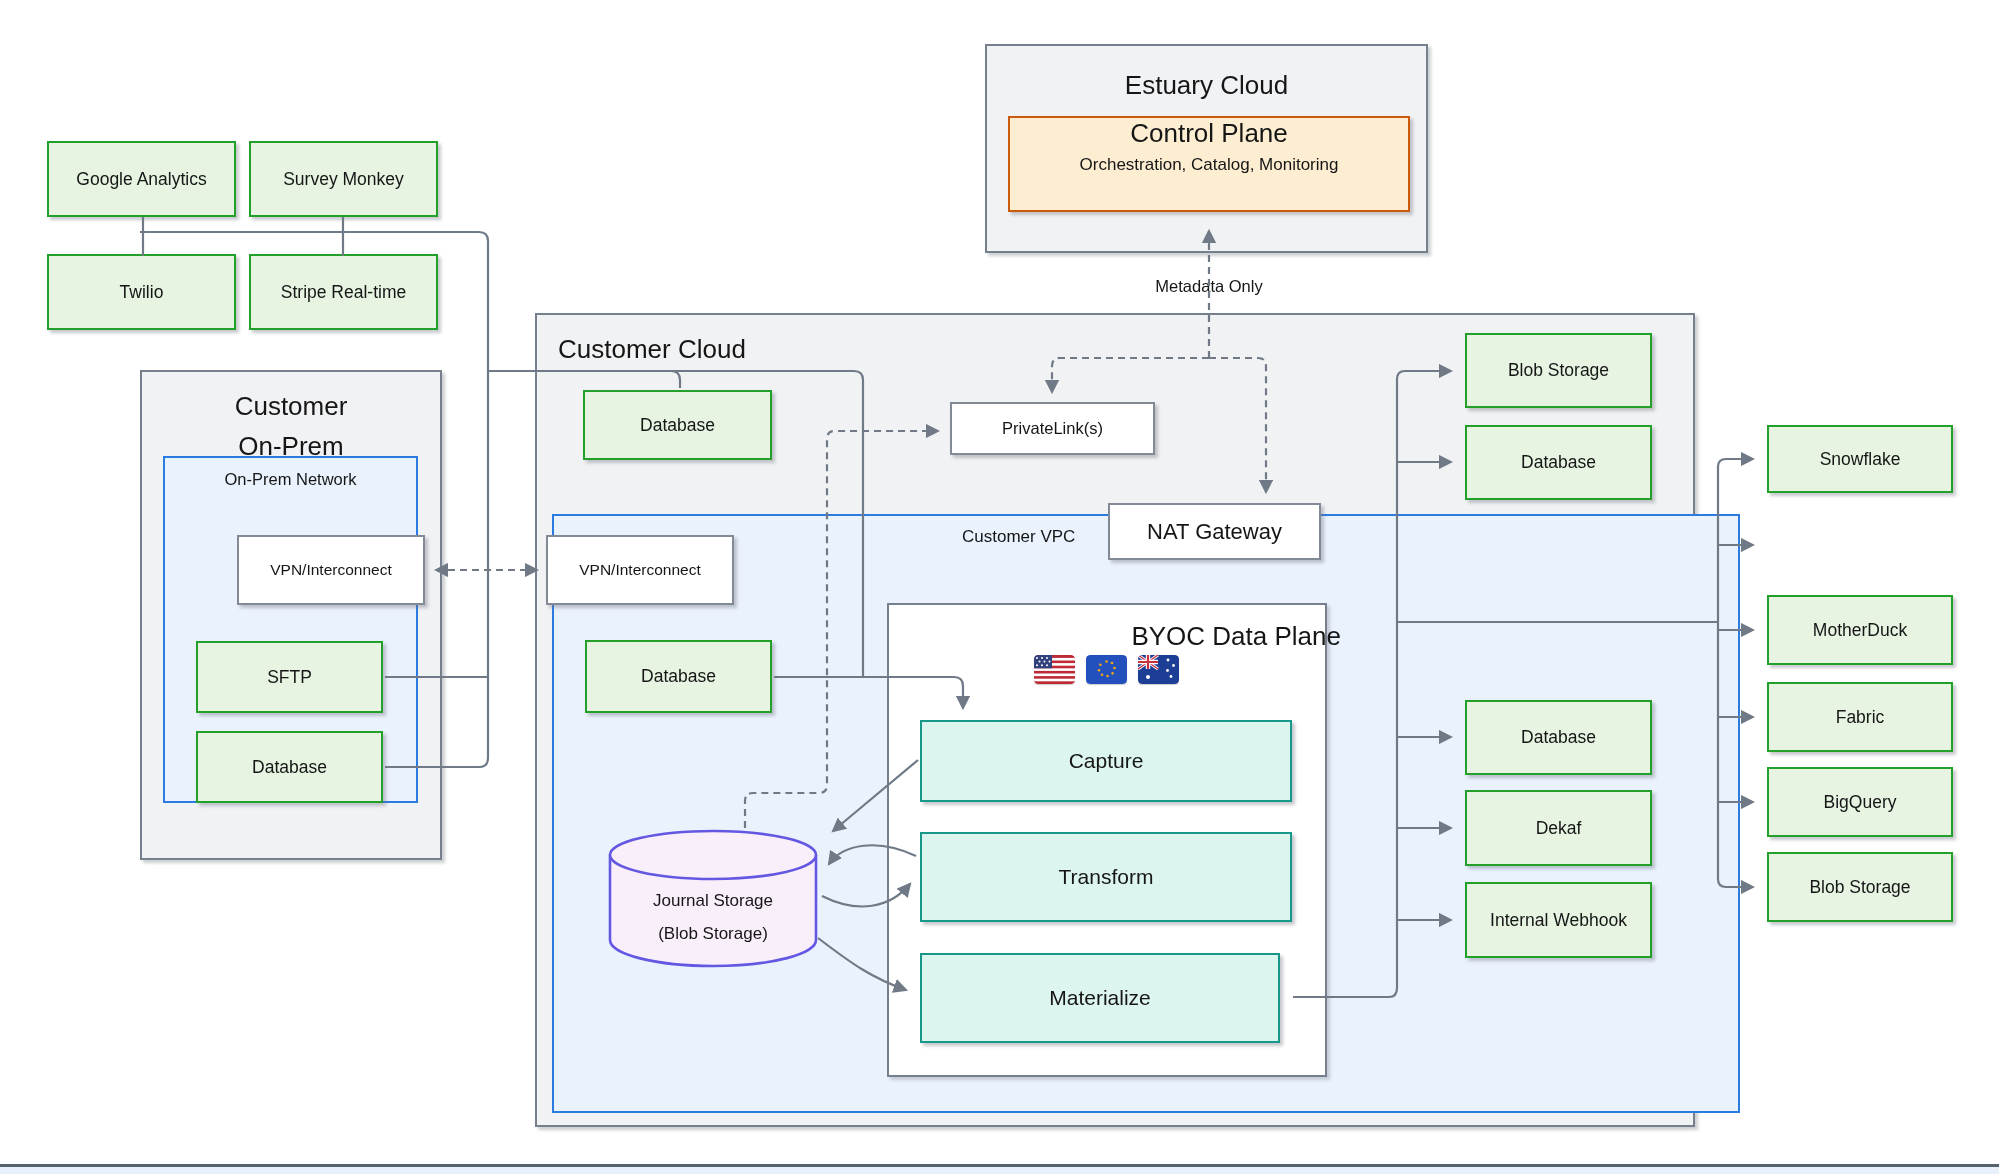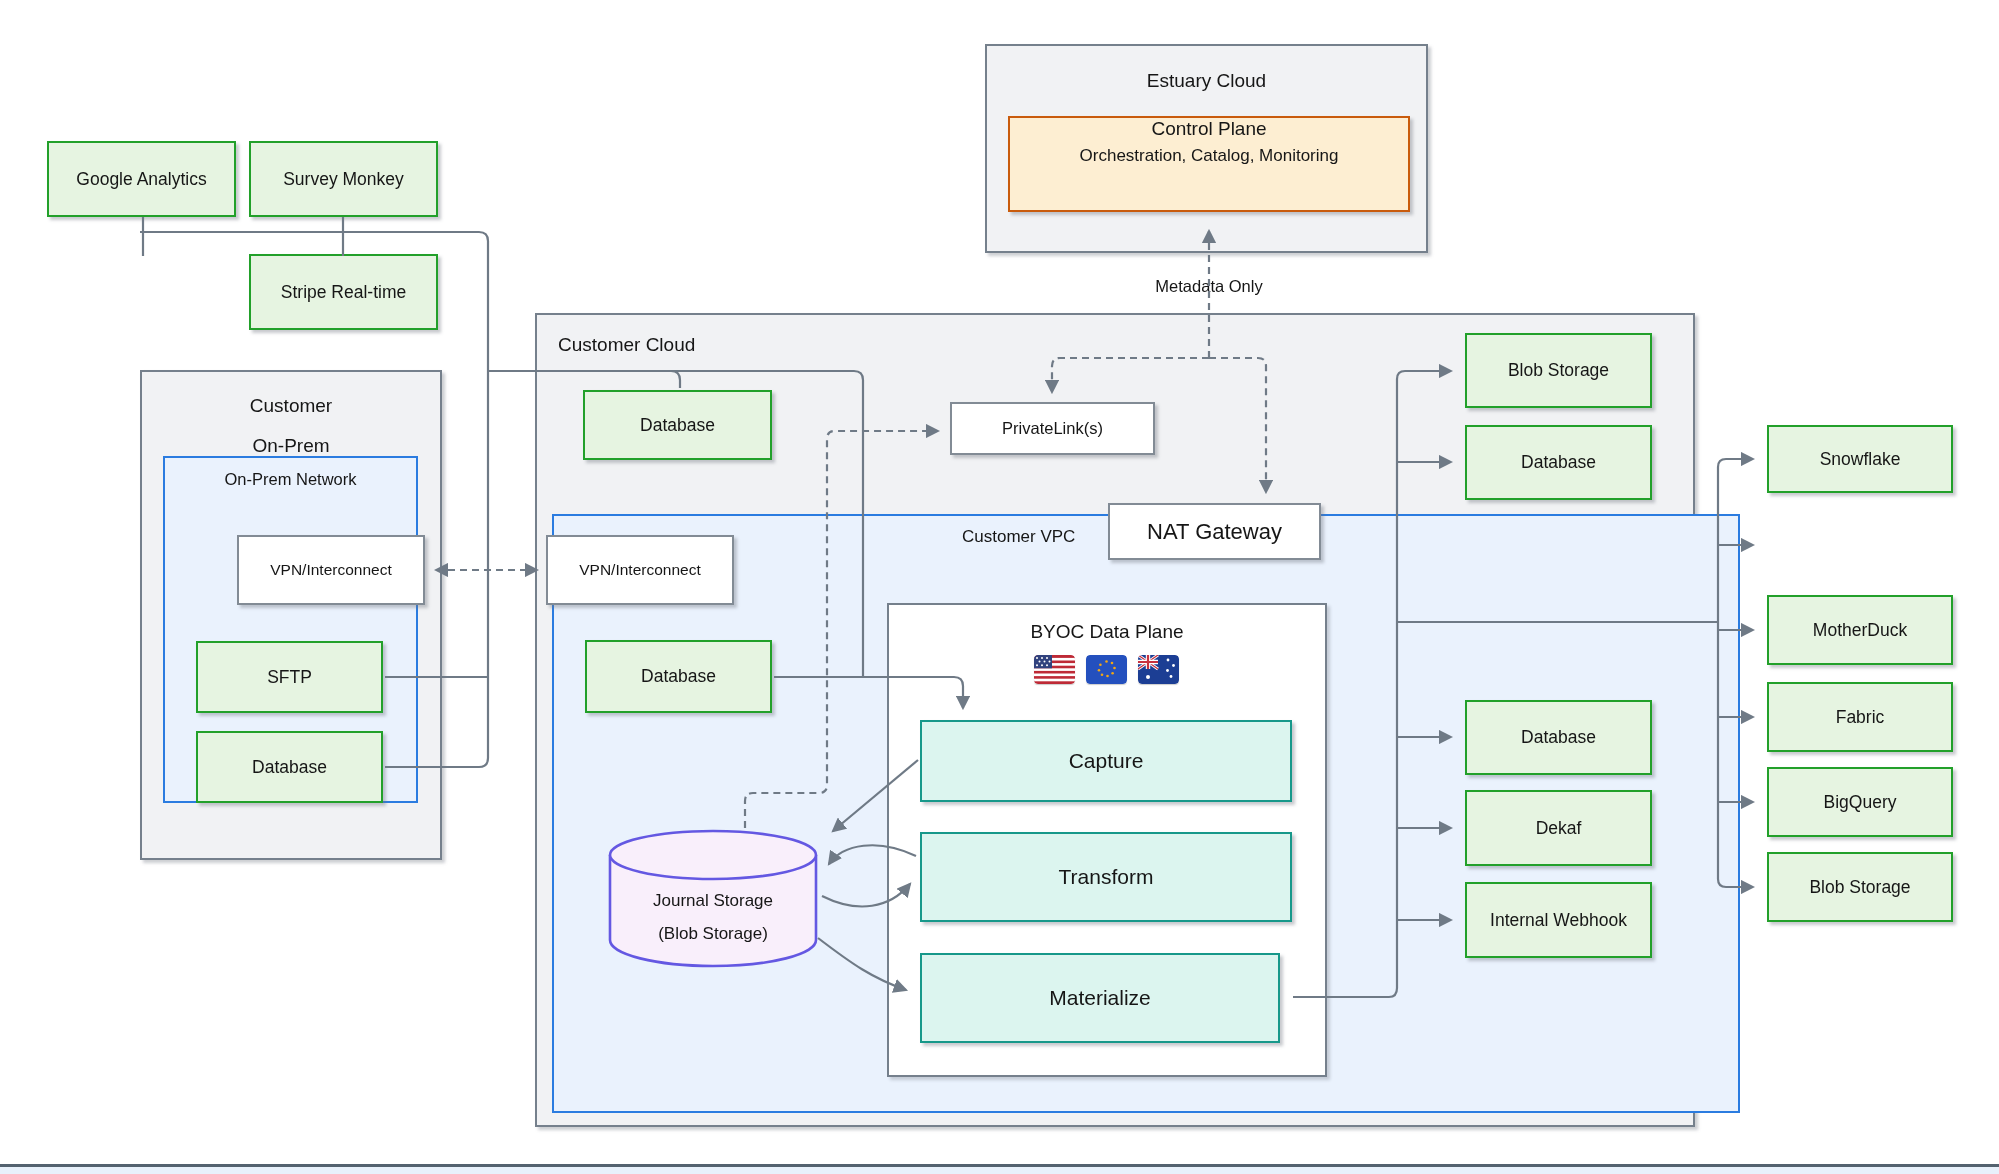--- a/index.html
+++ b/index.html
@@ -17,21 +17,21 @@
         border:2px solid var(--blue-border);}
   .whitepanel{position:absolute;box-sizing:border-box;background:#fff;
         border:2px solid var(--container-border);box-shadow:3px 3px 3px rgba(110,115,125,.3);}
   .node{position:absolute;box-sizing:border-box;display:flex;align-items:center;justify-content:center;
         text-align:center;font-size:17.5px;box-shadow:3px 3px 3px rgba(110,115,125,.38);}
   .green{background:var(--green-fill);border:2px solid var(--green-border);}
   .teal{background:var(--teal-fill);border:2px solid var(--teal-border);font-size:21px;}
   .white{background:#fff;border:2px solid var(--white-border);font-size:15.5px;}
   .orange{background:var(--orange-fill);border:2px solid var(--orange-border);}
   .label{position:absolute;white-space:nowrap;}
-  .t20{font-size:19px;}
+  .t20{font-size:26px;}
   .t17{font-size:17px;}
   .t16{font-size:16.5px;}
   svg.overlay{position:absolute;left:0;top:0;pointer-events:none;}
   .edge{stroke:var(--line);stroke-width:2.2;fill:none;}
   .dash{stroke-dasharray:7 5;}
   .cylwrap{position:absolute;}
   .cyltext{position:absolute;left:0;top:0;width:100%;height:100%;display:flex;flex-direction:column;
            align-items:center;justify-content:flex-start;padding-top:56px;font-size:17px;line-height:33px;}
   .flagrow{position:absolute;display:flex;gap:11px;}
   .flag{border-radius:4px;box-shadow:0 1px 1px rgba(0,0,0,.2);}
@@ -64,21 +64,21 @@
   </div>
 
   <div class="cbox" style="left:535px;top:313px;width:1160px;height:814px">
     <div class="label t20" style="left:21px;top:19px">Customer Cloud</div>
   </div>
   <div class="bluebox" style="left:552px;top:514px;width:1188px;height:599px">
     <div class="label t17" style="left:408px;top:11px">Customer VPC</div>
   </div>
 
   <div class="whitepanel" style="left:887px;top:603px;width:440px;height:474px">
-    <div class="label t20" style="left:0;top:16px;width:100%;text-align:center">BYOC Data Plane</div>
+    <div class="label t20" style="left:16px;top:16px;width:100%;text-align:right">BYOC Data Plane</div>
   </div>
 
   <div class="flagrow" style="left:1034px;top:655px">
     <svg class="flag" width="41" height="29" viewBox="0 0 41 29">
       <clipPath id="fc1">
           <rect x="0" y="0" width="41" height="29" rx="4"></rect>
         </clipPath>
       <g clip-path="url(#fc1)">
         <rect width="41" height="29" fill="#BE2A36"></rect>
         <g fill="#fff">
@@ -142,20 +142,23 @@
       </g>
     </svg>
   </div>
 
   <div class="node green" style="left:47px;top:141px;width:189px;height:76px">
     <span>Google Analytics</span>
     </div>
   <div class="node green" style="left:249px;top:141px;width:189px;height:76px">
     <span>Survey Monkey</span>
     </div>
+  <div class="node green" style="left:47px;top:254px;width:189px;height:76px">
+    <span>Twilio</span>
+    </div>
   <div class="node green" style="left:249px;top:254px;width:189px;height:76px">
     <span>Stripe Real-time</span>
     </div>
 
   <div class="node white" style="left:237px;top:535px;width:188px;height:70px">
     <span>VPN/Interconnect</span>
     </div>
   <div class="node green" style="left:196px;top:641px;width:187px;height:72px">
     <span>SFTP</span>
     </div>

